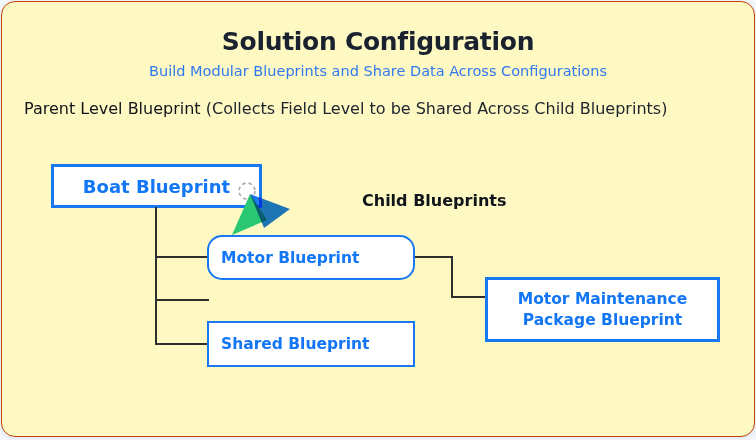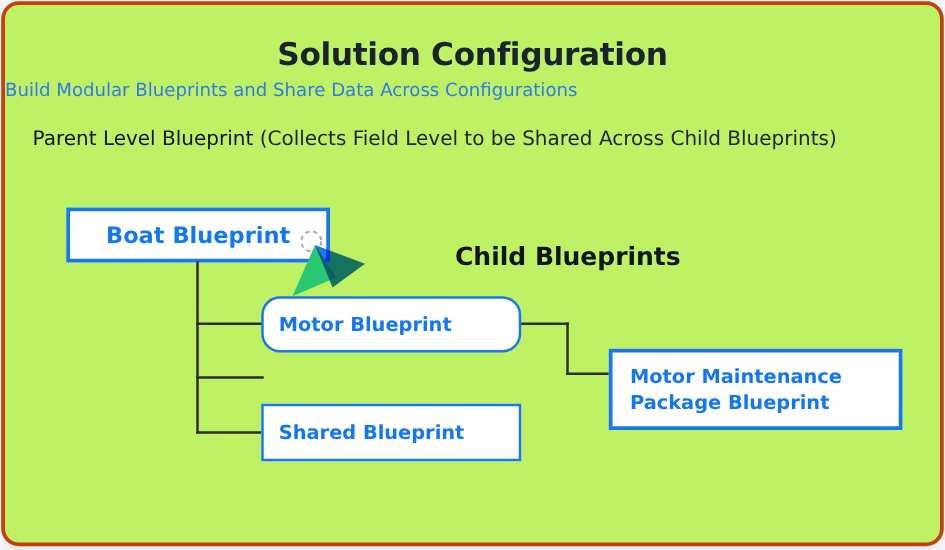--- a/index.html
+++ b/index.html
@@ -6,53 +6,54 @@
   html, body { width: 756px; height: 440px; }
   body {
     font-family: "DejaVu Sans", "Liberation Sans", sans-serif;
     background: #f3f6fa;
     overflow: hidden;
   }
   .card {
     position: absolute;
     left: 1px; top: 1px;
     width: 754px; height: 436px;
-    background: #bef264;
-    border: 3px solid #c2410c;
+    background: #fef9c3;
+    border: 1px solid #c2410c;
     border-radius: 14px;
     box-shadow: 0 1px 4px rgba(160,180,210,0.25);
   }
   .canvas { position: relative; width: 100%; height: 100%; }
 
   .title {
     position: absolute;
     left: 0; right: 0; top: 25px;
     text-align: center;
     font-size: 25px;
     font-weight: bold;
     color: #1a2230;
     letter-spacing: -0.3px;
   }
   .subtitle {
     position: absolute;
     left: 0; right: 0; top: 61px;
+    text-align: center;
     font-size: 14.5px;
     color: #3079f0;
   }
   .parent-heading {
     position: absolute;
     left: 22px; top: 97px;
     font-size: 16px;
     color: #20262f;
   }
   .parent-heading .bold { font-weight: normal; color: #10141b; }
   .child-heading {
     position: absolute;
     left: 360px; top: 189px;
-    font-size: 20px;
+    font-size: 16px;
     font-weight: bold;
     color: #10141b;
   }
 
   .bp-box {
     position: absolute;
     background: #ffffff;
     border: 2px solid #1778f2;
     color: #1377f5;
     font-weight: bold;
@@ -70,20 +71,21 @@
     padding-left: 12px;
     font-size: 15.5px;
   }
   .child-box.motor   { top: 233px; border-radius: 15px; }
   .child-box.trailer { top: 276px; }
   .child-box.anchor  { top: 319px; height: 46px; }
   .grandchild-box {
     left: 483px; top: 275px; width: 235px; height: 65px;
     border-width: 3px;
     justify-content: center;
+    text-align: center;
     font-size: 15.5px;
     line-height: 21px;
     padding: 18px 14px;
   }
 
   .connector {
     position: absolute;
     background: #2e2e2e;
   }
   .conn-v { width: 2px; }

